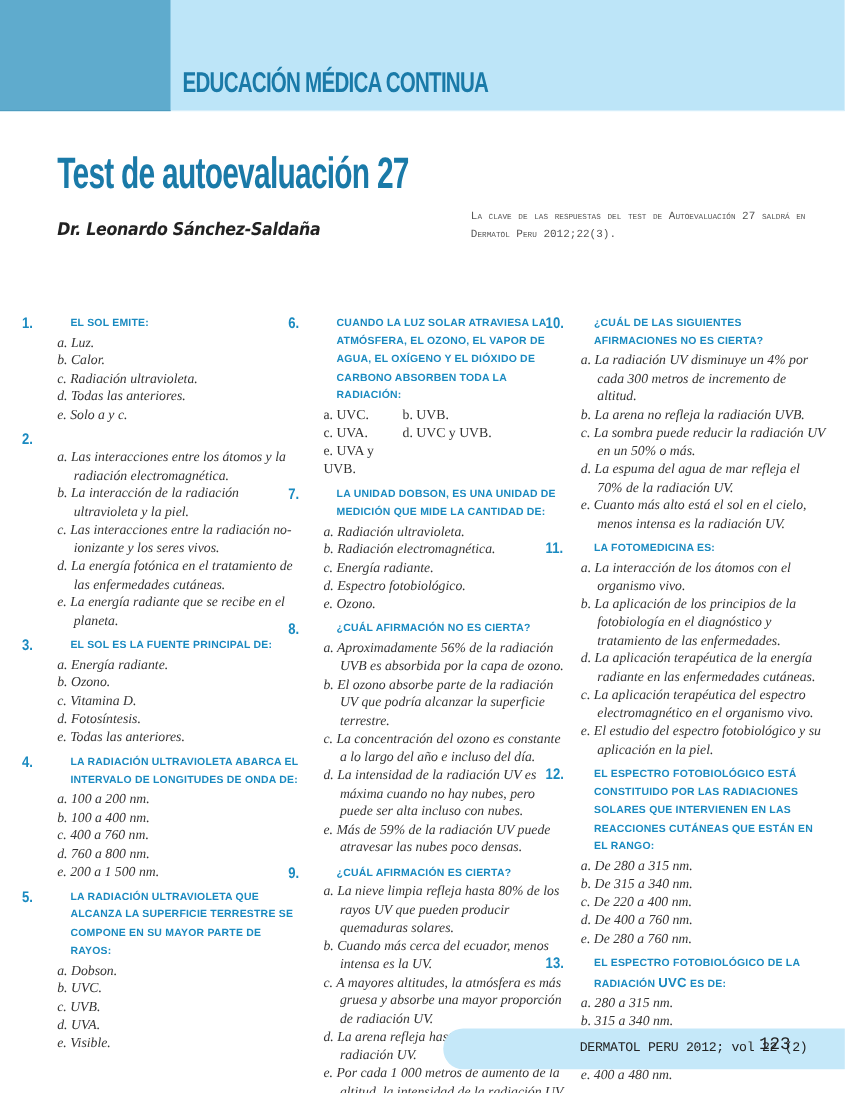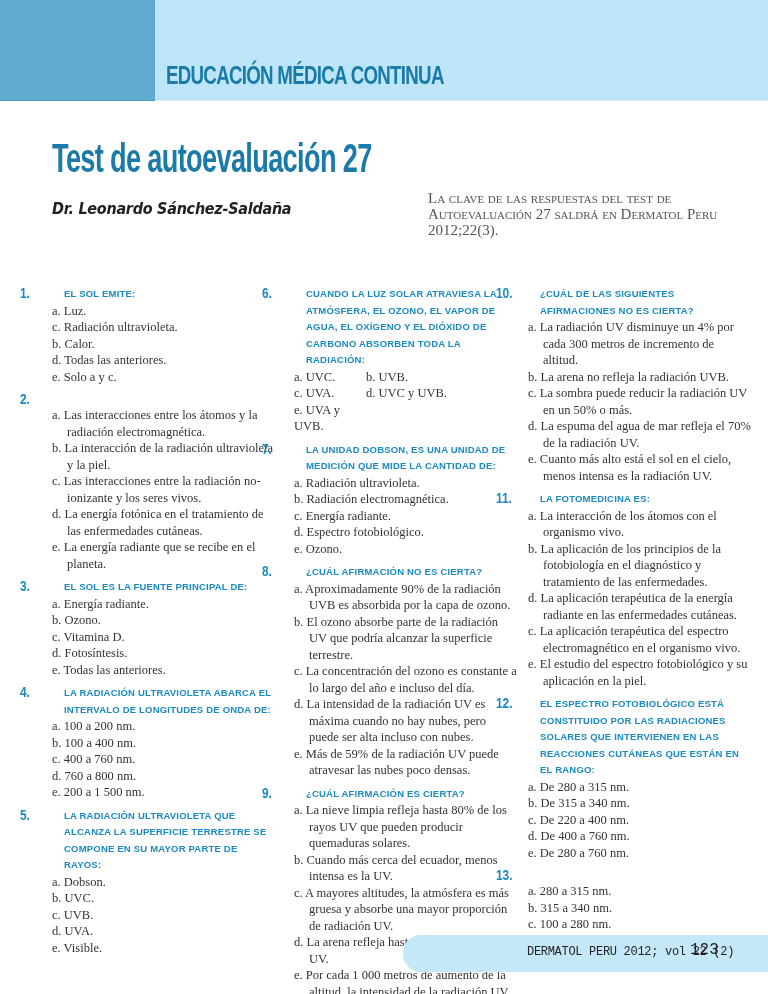--- a/index.html
+++ b/index.html
@@ -5,33 +5,33 @@
   * { box-sizing: border-box; margin: 0; padding: 0; }
   html, body { width: 768px; height: 994px; background: #ffffff; overflow: hidden; }
   body { position: relative; font-family: "Liberation Serif", serif; color: #333333; }
 
   .header-band { position: absolute; left: 0; top: 0; width: 768px; height: 101px; background: #bde5f8; border-bottom: 1px solid #d6eefa; }
   .header-block { position: absolute; left: 0; top: 0; width: 155px; height: 101px; background: #5fabcd; border-bottom: 1px solid #4e9cbf; }
   .section-title { position: absolute; left: 166px; top: 60px; font-family: "Liberation Sans", sans-serif; font-weight: bold; font-size: 26px; color: #1a7aa8; letter-spacing: -1px; transform: scaleX(0.72); transform-origin: left top; white-space: nowrap; }
 
   .page-title { position: absolute; left: 52px; top: 136px; font-family: "Liberation Sans", sans-serif; font-weight: bold; font-size: 40px; color: #1a7aa8; letter-spacing: -1px; transform: scaleX(0.68); transform-origin: left top; white-space: nowrap; }
   .author { position: absolute; left: 52px; top: 199px; font-family: "DejaVu Sans", sans-serif; font-style: italic; font-weight: bold; font-size: 16px; color: #222; letter-spacing: -0.3px; transform: scaleX(0.9); transform-origin: left top; white-space: nowrap; }
-  .answer-note { position: absolute; left: 428px; top: 190px; font-family: Liberation Serif, serif; font-size: 15px; color: #555; line-height: 16px; font-variant: small-caps; width: 330px; }
+  .answer-note { position: absolute; left: 428px; top: 190px; font-family: Liberation Mono, monospace; font-size: 10px; color: #555; line-height: 16px; font-variant: small-caps; width: 330px; }
 
   .col { position: absolute; top: 285px; }
   .col1 { left: 20px; width: 255px; }
   .col2 { left: 262px; width: 255px; }
   .col3 { left: 496px; width: 255px; }
 
   .q { margin-bottom: 6px; }
   .q-head { display: flex; font-family: "Liberation Sans", sans-serif; color: #1a8ac0; font-weight: bold; }
   .q-num { width: 32px; flex: 0 0 32px; font-size: 14px; line-height: 16px; transform: scaleX(0.85); transform-origin: left top; }
   .q-text { font-size: 9.5px; line-height: 16.5px; text-transform: uppercase; letter-spacing: 0.2px; padding-top: 1px; margin-left: 12px; }
   .q-text .big { font-size: 12px; }
-  .opts { padding-left: 32px; list-style: none; }
+  .opts { padding-left: 32px; list-style: none; font-style: italic; }
   .opt { font-size: 12.5px; line-height: 16.5px; color: #333; padding-left: 15px; text-indent: -15px; }
   .opt-grid { display: grid; grid-template-columns: 72px auto; padding-left: 32px; }
   .opt-grid .opt { padding-left: 0; text-indent: 0; }
 
   .footer-pill { position: absolute; left: 403px; top: 935px; width: 380px; height: 37px; background: #c5e8f9; border-radius: 18px 0 0 18px; }
   .footer-text { position: absolute; left: 527px; top: 945px; font-family: Liberation Mono, monospace; font-size: 12px; color: #222; letter-spacing: -0.3px; white-space: nowrap; }
   .footer-page { position: absolute; left: 690px; top: 941px; font-family: Liberation Mono, monospace; font-size: 16px; color: #222; white-space: nowrap; }
 </style>
 </head>
 <body>
@@ -45,22 +45,22 @@
 <div class="answer-note">La clave de las respuestas del test de Autoevaluación 27 saldrá en Dermatol Peru 2012;22(3).</div>
 
 <div class="col col1">
   <div class="q">
     <div class="q-head">
         <span class="q-num">1.</span>
         <span class="q-text">El sol emite:</span>
       </div>
     <ul class="opts">
       <li class="opt">a. Luz.</li>
+      <li class="opt">b. Calor.</li>
       <li class="opt">c. Radiación ultravioleta.</li>
-      <li class="opt">b. Calor.</li>
       <li class="opt">d. Todas las anteriores.</li>
       <li class="opt">e. Solo a y c.</li>
     </ul>
   </div>
   <div class="q">
     <div class="q-head">
         <span class="q-num">2.</span>
       </div>
     <ul class="opts">
       <li class="opt">a. Las interacciones entre los átomos y la radiación electromagnética.</li>
@@ -137,21 +137,21 @@
       <li class="opt">d. Espectro fotobiológico.</li>
       <li class="opt">e. Ozono.</li>
     </ul>
   </div>
   <div class="q">
     <div class="q-head">
         <span class="q-num">8.</span>
         <span class="q-text">¿Cuál afirmación no es cierta?</span>
       </div>
     <ul class="opts">
-      <li class="opt">a. Aproximadamente 90% de la radiación UVB es absorbida por la capa de ozono.</li>
+      <li class="opt">a. Aproximadamente 56% de la radiación UVB es absorbida por la capa de ozono.</li>
       <li class="opt">b. El ozono absorbe parte de la radiación UV que podría alcanzar la superficie terrestre.</li>
       <li class="opt">c. La concentración del ozono es constante a lo largo del año e incluso del día.</li>
       <li class="opt">d. La intensidad de la radiación UV es máxima cuando no hay nubes, pero puede ser alta incluso con nubes.</li>
       <li class="opt">e. Más de 59% de la radiación UV puede atravesar las nubes poco densas.</li>
     </ul>
   </div>
   <div class="q">
     <div class="q-head">
         <span class="q-num">9.</span>
         <span class="q-text">¿Cuál afirmación es cierta?</span>
@@ -202,20 +202,21 @@
       <li class="opt">a. De 280 a 315 nm.</li>
       <li class="opt">b. De 315 a 340 nm.</li>
       <li class="opt">c. De 220 a 400 nm.</li>
       <li class="opt">d. De 400 a 760 nm.</li>
       <li class="opt">e. De 280 a 760 nm.</li>
     </ul>
   </div>
   <div class="q">
     <div class="q-head">
         <span class="q-num">13.</span>
+        <span class="q-text"><span>El espectro fotobiológico de la radiación </span><span class="big">UVC</span><span> es de:</span></span>
       </div>
     <ul class="opts">
       <li class="opt">a. 280 a 315 nm.</li>
       <li class="opt">b. 315 a 340 nm.</li>
       <li class="opt">c. 100 a 280 nm.</li>
       <li class="opt">d. 340 a 400 nm.</li>
       <li class="opt">e. 400 a 480 nm.</li>
     </ul>
   </div>
 </div>

